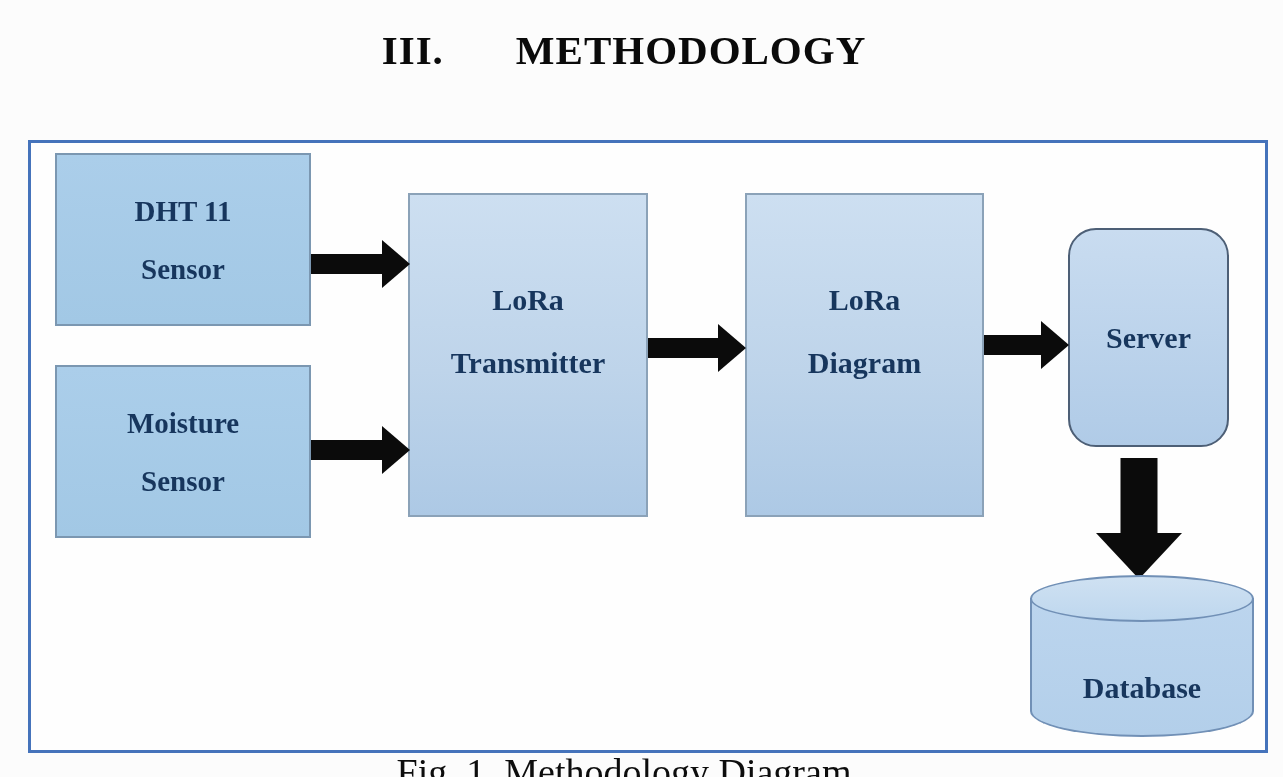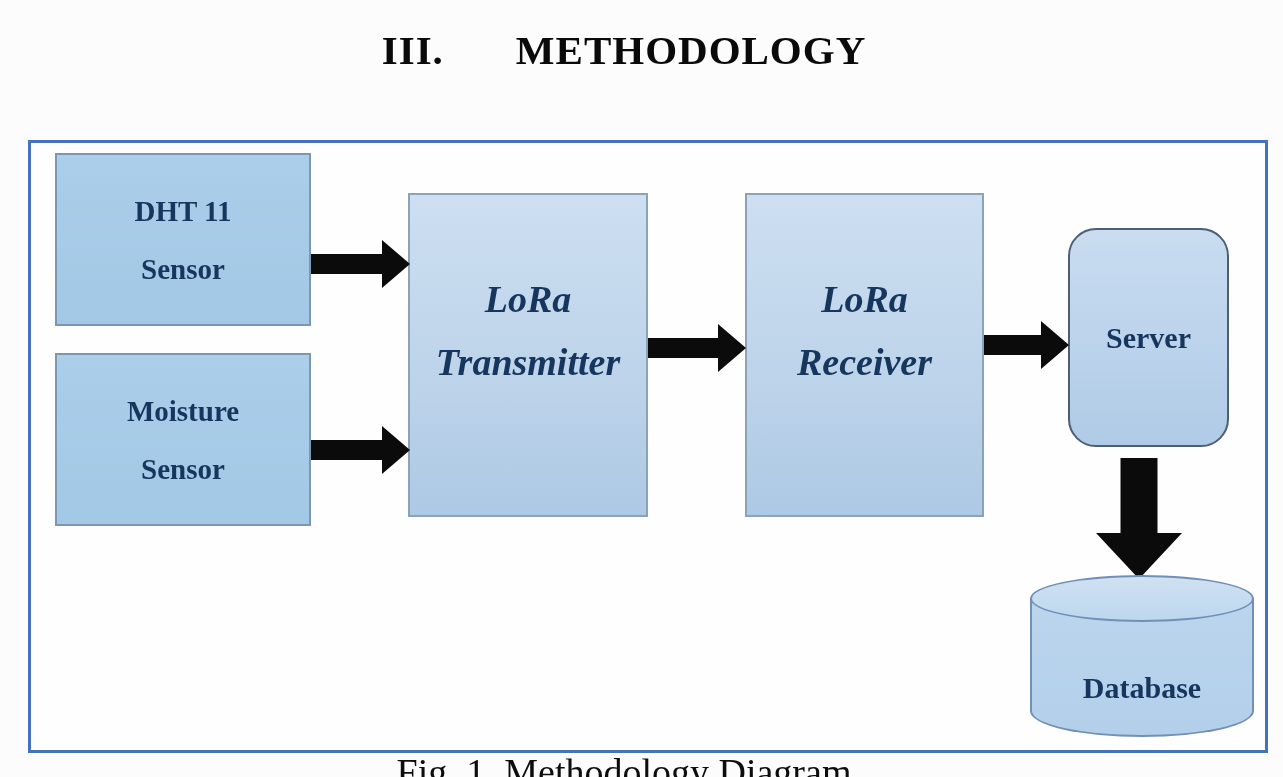--- a/index.html
+++ b/index.html
@@ -37,22 +37,21 @@
     display: flex; flex-direction: column;
     align-items: center; justify-content: center;
     text-align: right;
   }
   .node .ln { line-height: 58px; }
 
   .node.lora {
     background: linear-gradient(180deg, #cddff1 0%, #bed4ea 55%, #adc9e5 100%);
     border: 2px solid #8ba2b8;
     justify-content: flex-start;
-    font-size: 38px;
-    font-style: italic;
+    font-size: 30px;
   }
   .node.lora .ln { line-height: 63px; }
   .node.lora .pad { height: 73px; flex: none; }
 
   .node.server {
     background: linear-gradient(180deg, #c9dcf0 0%, #b0cbe7 100%);
     border: 2px solid #4d5f76;
     border-radius: 28px;
     font-size: 30px;
   }
@@ -121,35 +120,35 @@
     <span class="num">III.</span><span class="ttl">METHODOLOGY</span>
   </div>
 
   <div class="frame"></div>
 
   <div class="node" style="left:55px; top:153px; width:256px; height:173px;">
     <div class="ln">DHT 11</div>
     <div class="ln">Sensor</div>
   </div>
 
-  <div class="node" style="left:55px; top:353px; width:256px; height:173px; ">
+  <div class="node" style="left:55px; top:365px; width:256px; height:173px; ">
     <div class="ln">Moisture</div>
     <div class="ln">Sensor</div>
   </div>
 
   <div class="node lora" style="left:408px; top:193px; width:240px; height:324px;">
     <div class="pad"></div>
     <div class="ln">LoRa</div>
     <div class="ln">Transmitter</div>
   </div>
 
   <div class="node lora" style="left:745px; top:193px; width:239px; height:324px;">
     <div class="pad"></div>
     <div class="ln">LoRa</div>
-    <div class="ln">Receiver</div>
+    <div class="ln">Diagram</div>
   </div>
 
   <div class="node server" style="left:1068px; top:228px; width:161px; height:219px;">
     <div class="ln">Server</div>
   </div>
 
   <div class="cyl-body"></div>
   <div class="cyl-top"></div>
   <div class="cyl-label">Database</div>
 

